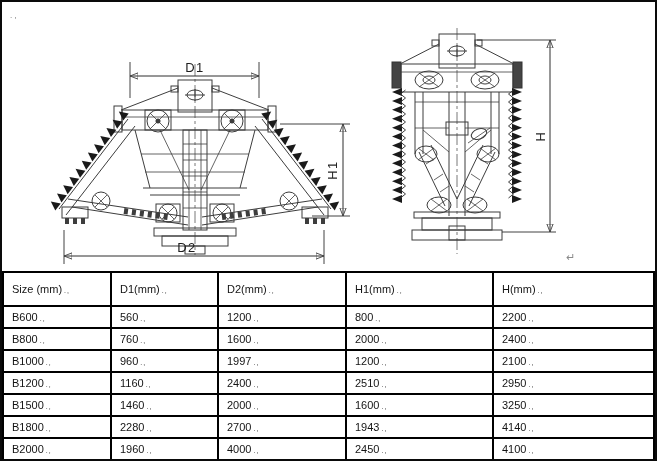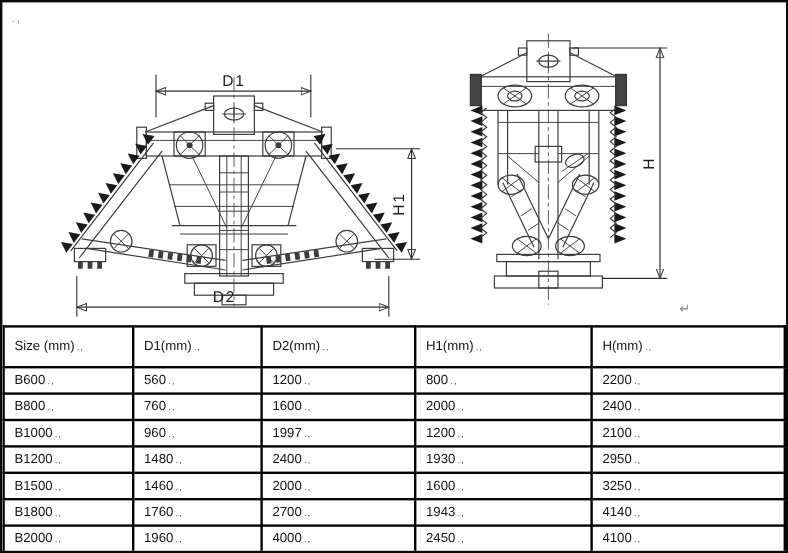--- a/index.html
+++ b/index.html
@@ -278,35 +278,35 @@
         </tr>
         <tr>
           <td><span>B1000</span><span class="mk">.,</span></td>
           <td><span>960</span><span class="mk">.,</span></td>
           <td><span>1997</span><span class="mk">.,</span></td>
           <td><span>1200</span><span class="mk">.,</span></td>
           <td><span>2100</span><span class="mk">.,</span></td>
         </tr>
         <tr>
           <td><span>B1200</span><span class="mk">.,</span></td>
-          <td><span>1480</span><span class="mk">.,</span></td>
+          <td><span>1160</span><span class="mk">.,</span></td>
           <td><span>2400</span><span class="mk">.,</span></td>
-          <td><span>1930</span><span class="mk">.,</span></td>
+          <td><span>2510</span><span class="mk">.,</span></td>
           <td><span>2950</span><span class="mk">.,</span></td>
         </tr>
         <tr>
           <td><span>B1500</span><span class="mk">.,</span></td>
           <td><span>1460</span><span class="mk">.,</span></td>
           <td><span>2000</span><span class="mk">.,</span></td>
           <td><span>1600</span><span class="mk">.,</span></td>
           <td><span>3250</span><span class="mk">.,</span></td>
         </tr>
         <tr>
           <td><span>B1800</span><span class="mk">.,</span></td>
-          <td><span>1760</span><span class="mk">.,</span></td>
+          <td><span>2280</span><span class="mk">.,</span></td>
           <td><span>2700</span><span class="mk">.,</span></td>
           <td><span>1943</span><span class="mk">.,</span></td>
           <td><span>4140</span><span class="mk">.,</span></td>
         </tr>
         <tr>
           <td><span>B2000</span><span class="mk">.,</span></td>
           <td><span>1960</span><span class="mk">.,</span></td>
           <td><span>4000</span><span class="mk">.,</span></td>
           <td><span>2450</span><span class="mk">.,</span></td>
           <td><span>4100</span><span class="mk">.,</span></td>

